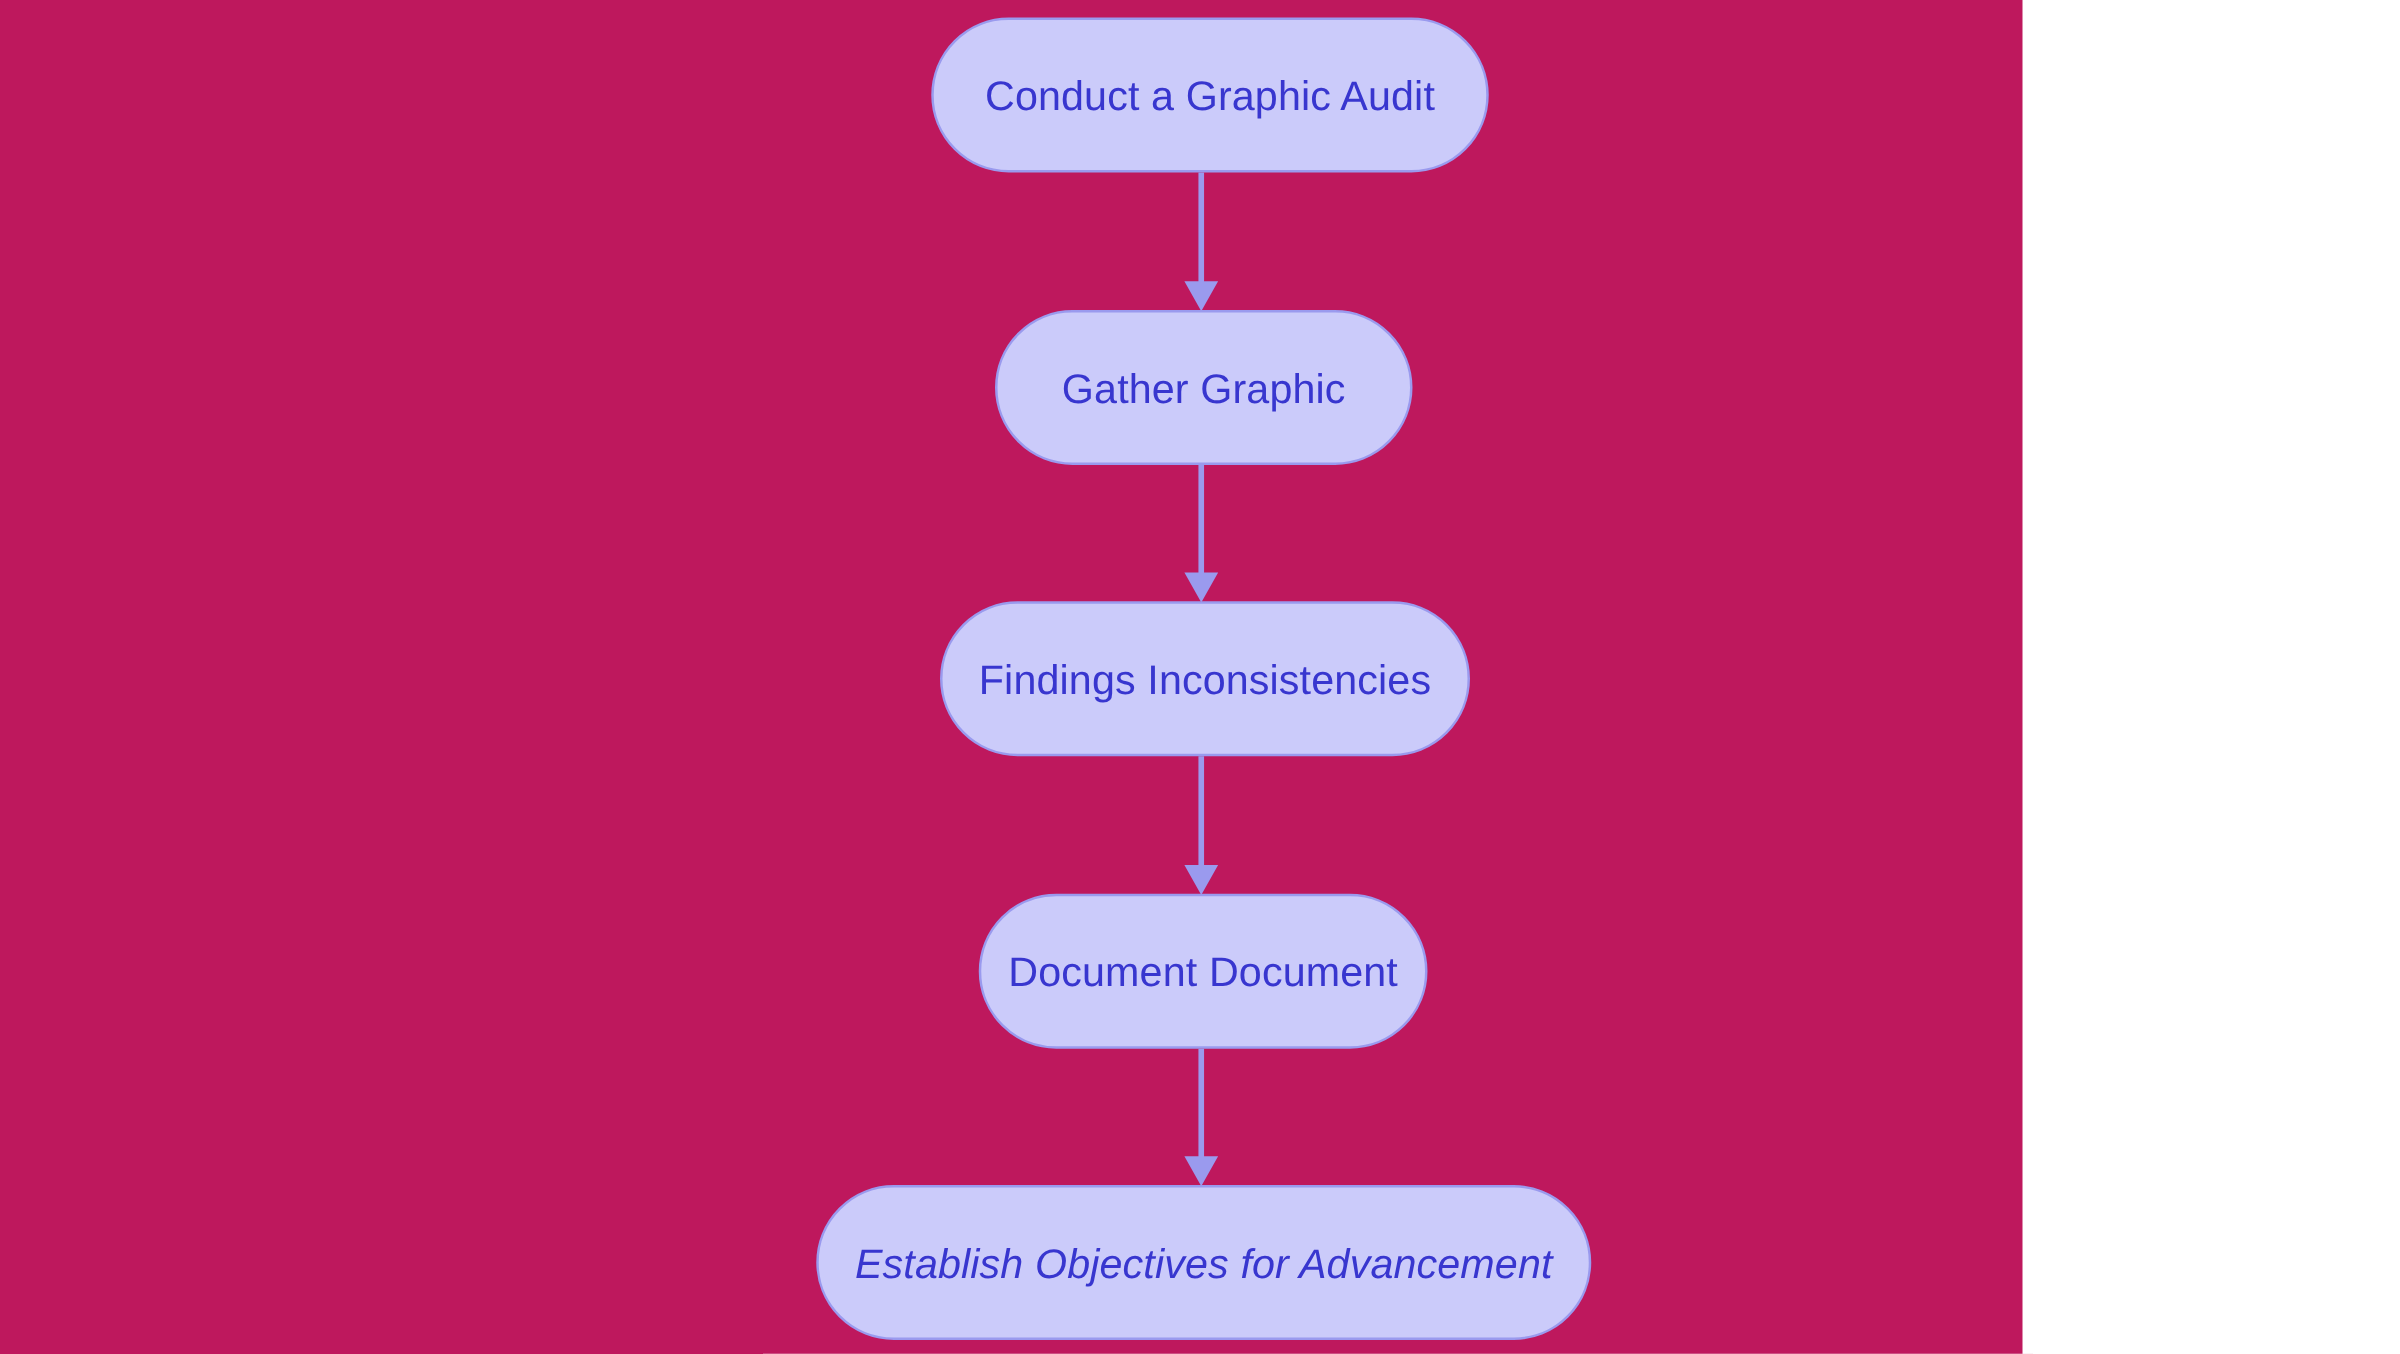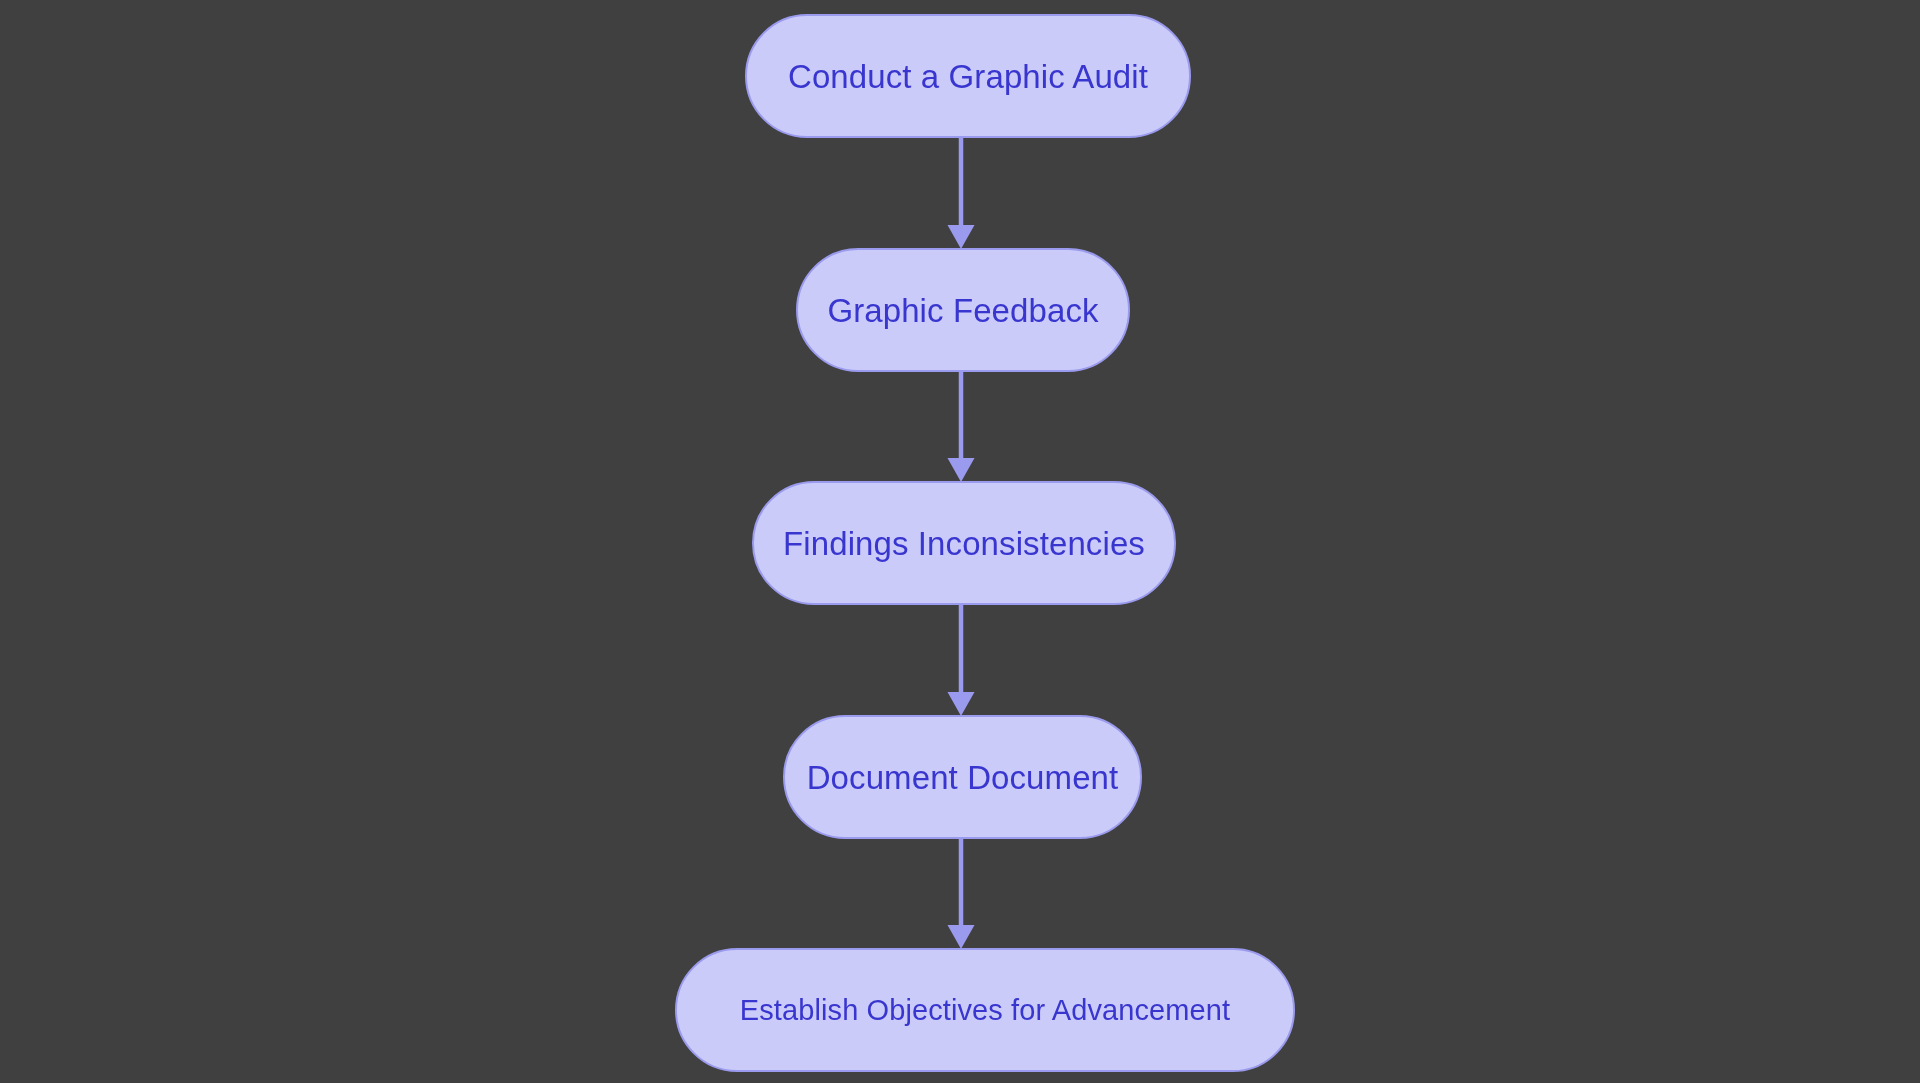--- a/index.html
+++ b/index.html
@@ -9,23 +9,23 @@
     background: #ffffff;
   }
   body {
     width: 1920px;
     height: 1083px;
     overflow: hidden;
     font-family: "Liberation Sans", "DejaVu Sans", sans-serif;
   }
   #flowchart-canvas {
     position: relative;
-    width: 1920px;
+    width: 1618px;
     height: 1083px;
-    background: #404040;
+    background: #be185d;
   }
   #flow-svg {
     position: absolute;
     left: 0;
     top: 0;
     width: 1920px;
     height: 1083px;
     display: block;
   }
   .node-layer {
@@ -74,26 +74,26 @@
         <polygon points="947.5,925 974.5,925 961,949" fill="#9a9aee"></polygon>
         <g></g>
       </g>
   </svg>
 
   <div class="node-layer" id="node-layer">
       <div class="flow-node" style="left: 745px; top: 14px; width: 446px; height: 124px; background: rgb(203, 203, 250); border-color: rgb(154, 154, 238); color: rgb(56, 54, 207); font-size: 33px;">
         <span class="flow-node-label">Conduct a Graphic Audit</span>
       </div>
       <div class="flow-node" style="left: 796px; top: 248px; width: 334px; height: 124px; background: rgb(203, 203, 250); border-color: rgb(154, 154, 238); color: rgb(56, 54, 207); font-size: 33px;">
-        <span class="flow-node-label">Graphic Feedback</span>
+        <span class="flow-node-label">Gather Graphic</span>
       </div>
       <div class="flow-node" style="left: 752px; top: 481px; width: 424px; height: 124px; background: rgb(203, 203, 250); border-color: rgb(154, 154, 238); color: rgb(56, 54, 207); font-size: 33px;">
         <span class="flow-node-label">Findings Inconsistencies</span>
       </div>
       <div class="flow-node" style="left: 783px; top: 715px; width: 359px; height: 124px; background: rgb(203, 203, 250); border-color: rgb(154, 154, 238); color: rgb(56, 54, 207); font-size: 33px;">
         <span class="flow-node-label">Document Document</span>
       </div>
-      <div class="flow-node" style="left: 675px; top: 948px; width: 620px; height: 124px; background: rgb(203, 203, 250); border-color: rgb(154, 154, 238); color: rgb(56, 54, 207); font-size: 29px;">
+      <div class="flow-node" style="left: 653px; top: 948px; width: 620px; height: 124px; background: rgb(203, 203, 250); border-color: rgb(154, 154, 238); color: rgb(56, 54, 207); font-size: 33px; font-style: italic;">
         <span class="flow-node-label">Establish Objectives for Advancement</span>
       </div>
     </div>
 
 </div>
 
 </body></html>

